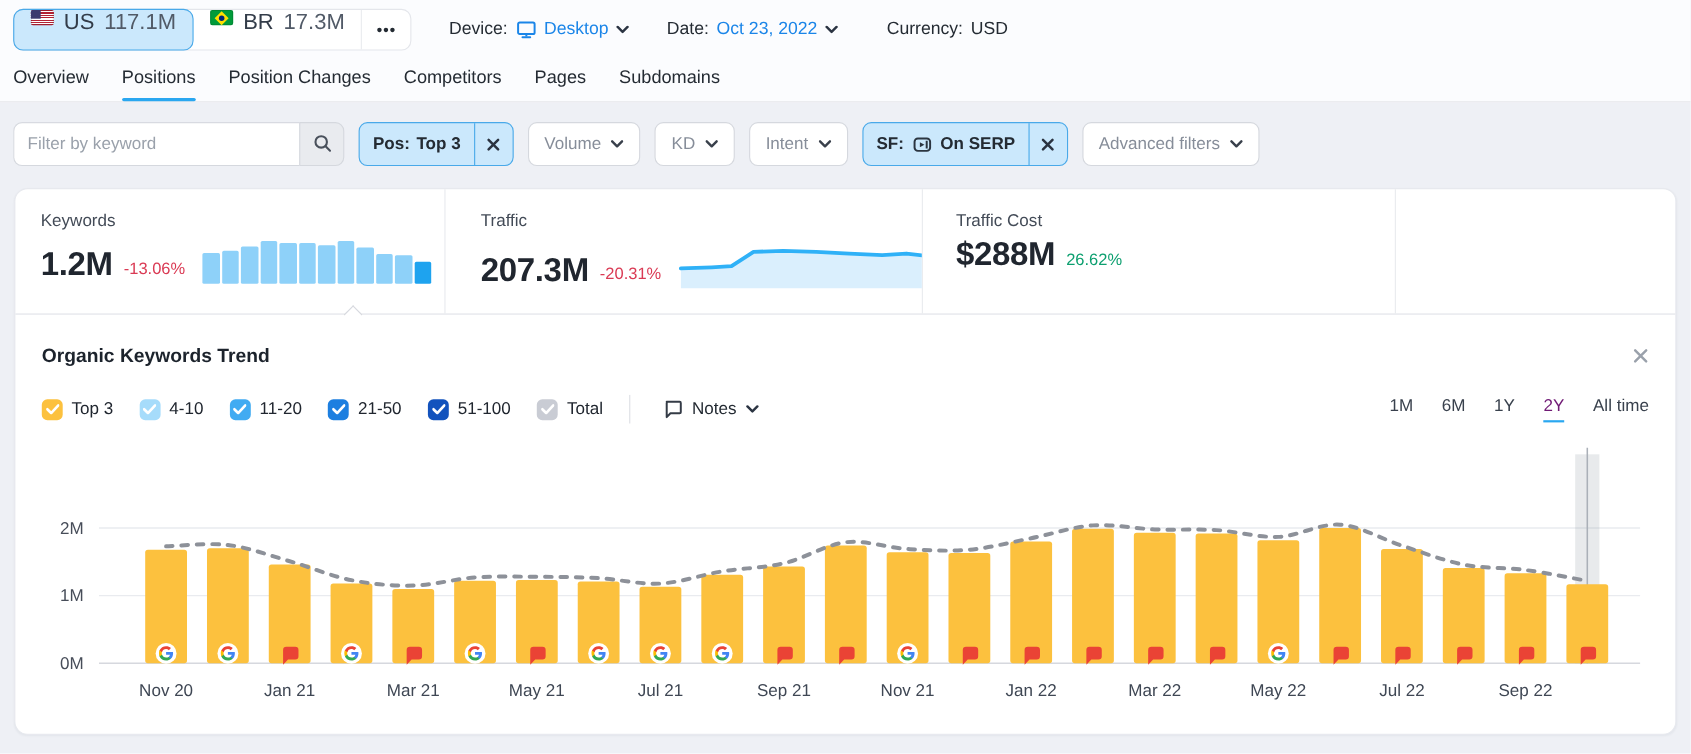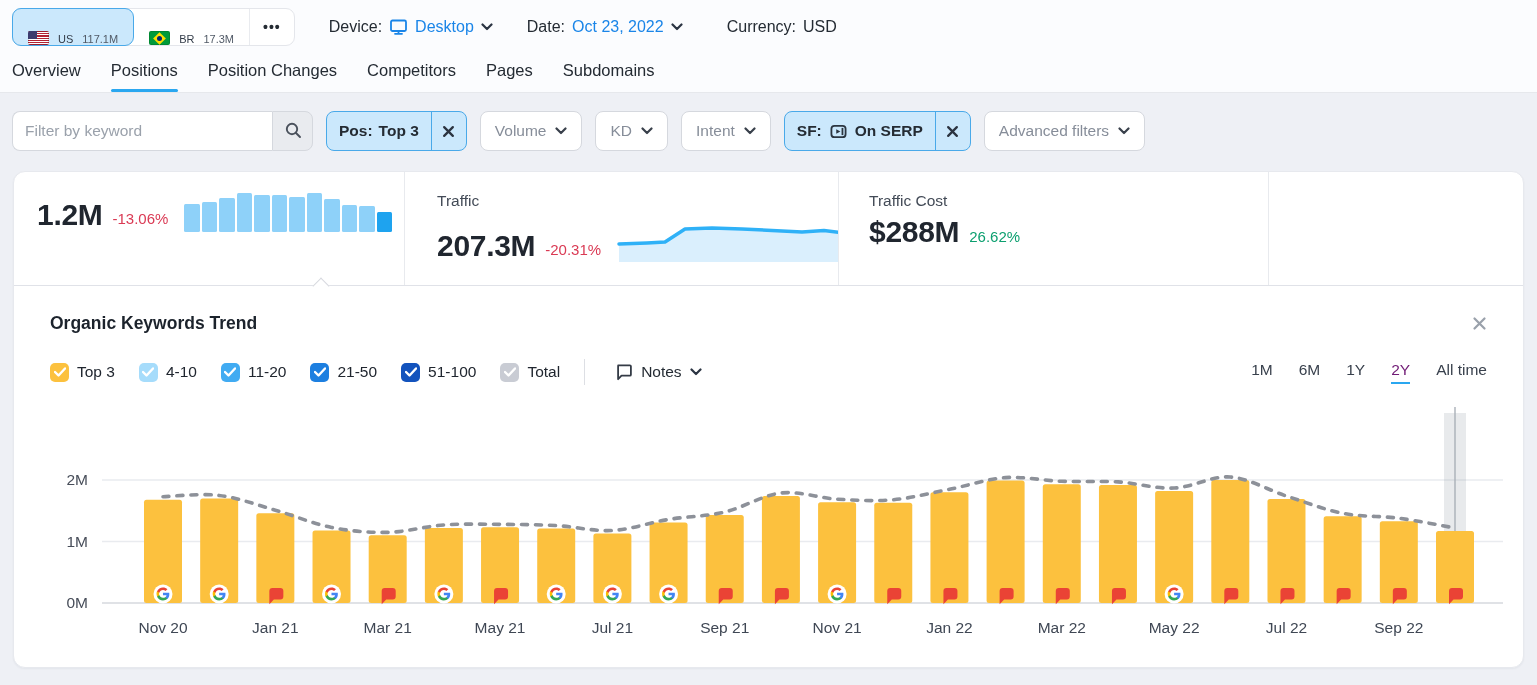--- a/index.html
+++ b/index.html
@@ -9,21 +9,21 @@
     background:#eef0f5;
     font-family:"Liberation Sans", sans-serif;
     color:#242b33;
     -webkit-font-smoothing:antialiased;
   }
   .top-white { background:#fbfcfe; border-bottom:1px solid #e6e8ec; }
 
   
   .topbar { display:flex; align-items:center; padding:8px 12px 4px; }
   .country-group { display:flex; align-items:stretch; background:#fff; border:1px solid #e4e6eb; border-radius:9px; height:38px; }
-  .country-tab { display:flex; align-items:flex-end; gap:9px; padding:0 15px; font-size:11px; background:transparent; border:none; border-right:1px solid #e9ebef; cursor:pointer; color:#39424f; }
+  .country-tab { display:flex; align-items:flex-start; gap:9px; padding:0 15px; font-size:20px; background:transparent; border:none; border-right:1px solid #e9ebef; cursor:pointer; color:#39424f; }
   .country-tab:last-of-type { border-right:1px solid #e9ebef; }
   .country-tab.selected { background:#cbe8fc; border:1px solid #49a9e9; border-radius:9px; margin:-1px 0 -1px -1px; }
   .c-code { color:#333c49; }
   .c-val { color:#515a67; }
   .more-btn { display:flex; align-items:center; padding:0 13px; background:none; border:none; font-size:14px; letter-spacing:1px; color:#242b33; cursor:pointer; font-weight:700; }
   .ctrl { display:flex; align-items:center; gap:7px; font-size:16px; margin-left:34px; cursor:pointer; }
   .ctrl .lbl { color:#242b33; }
   .ctrl .val { color:#1a85e8; }
   .ctrl.static { cursor:default;margin-left:44px; }
   .ctrl .val.dark { color:#242b33; }
@@ -59,21 +59,21 @@
   .stat-line { display:flex; align-items:flex-end; gap:10px; }
   .stat-value { font-size:30px; font-weight:700; color:#20262f; line-height:.95; letter-spacing:-.3px; }
   .stat-change { font-size:15px; margin-bottom:2px; }
   .down { color:#da3a54; } .up { color:#0c9f6f; }
   .sparkbars { display:flex; align-items:flex-end; gap:2px; height:40px; margin-left:6px; margin-bottom:-3px; }
   .sparkbars div { width:15.5px; border-radius:1.5px; }
   .spark-svg { margin-left:6px; margin-bottom:-4px; }
   .caret-notch { position:absolute; left:301px; bottom:-7px; width:12px; height:12px; background:#fff; border-left:1px solid #d7d9df; border-top:1px solid #d7d9df; transform:rotate(45deg); z-index:3; }
 
   
-  .trend { padding:27px 36px 0; }
+  .trend { padding:27px 24px 0; }
   .trend-head { display:flex; justify-content:space-between; align-items:center; }
   .trend-head h2 { margin:0; font-size:17.5px; font-weight:700; color:#1c232c; }
   .panel-x { color:#9aa1ab; cursor:pointer; display:inline-flex; }
   .trend-controls { display:flex; align-items:center; margin-top:25px; gap:24px; }
   .legend-item { display:flex; align-items:center; gap:8px; font-size:15.5px; color:#20262f; cursor:pointer; }
   .cbx { width:19px; height:19px; border-radius:5px; display:flex; align-items:center; justify-content:center; flex:0 0 auto; }
   .vdiv { width:1px; height:26px; background:#dddfe4; }
   .notes-btn { display:flex; align-items:center; gap:8px; background:none; border:none; font-size:15.5px; color:#242b33; cursor:pointer; font-family:"Liberation Sans",sans-serif; }
   .spacer { flex:1; }
   .ranges { display:flex; gap:26px; font-size:15.5px; color:#39414d; }
@@ -231,20 +231,21 @@
         <svg width="12" height="8" viewBox="0 0 12 8">
           <path d="M1.5 1.5 L6 6 L10.5 1.5" fill="none" stroke="currentColor" stroke-width="2.2" stroke-linecap="round" stroke-linejoin="round"></path>
         </svg>
       </span>
   </button>
 </div>
 
 <div class="card">
   <div class="stats-row">
     <div class="stat stat-k">
+      <div class="stat-label">Keywords</div>
       <div class="stat-line">
         <span class="stat-value">1.2M</span>
         <span class="stat-change down">-13.06%</span>
         <div class="sparkbars" id="kw-sparkbars">
             <div style="height: 28px; background: rgb(142, 209, 249);"></div>
             <div style="height: 30px; background: rgb(142, 209, 249);"></div>
             <div style="height: 34px; background: rgb(142, 209, 249);"></div>
             <div style="height: 39px; background: rgb(142, 209, 249);"></div>
             <div style="height: 37px; background: rgb(142, 209, 249);"></div>
             <div style="height: 37px; background: rgb(142, 209, 249);"></div>

